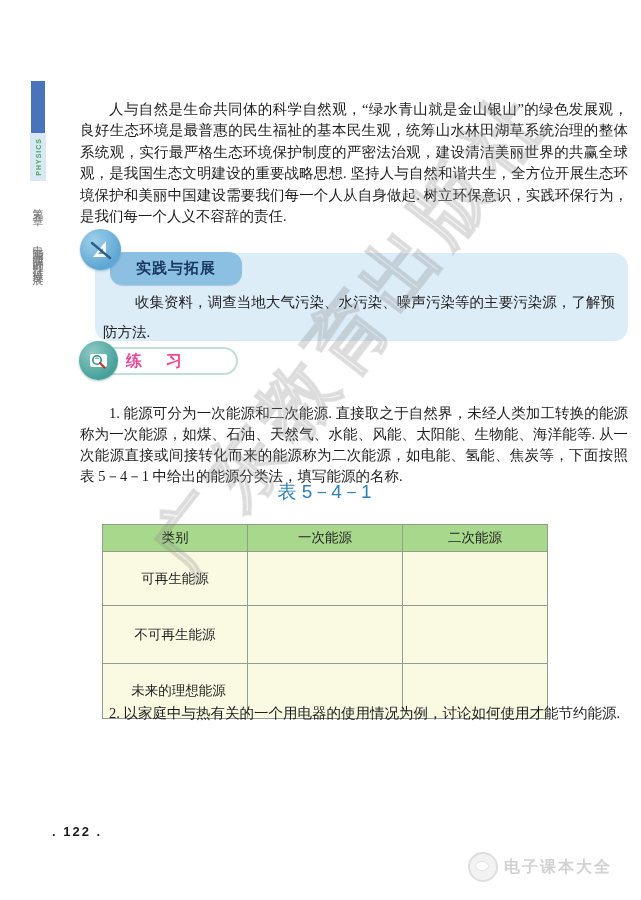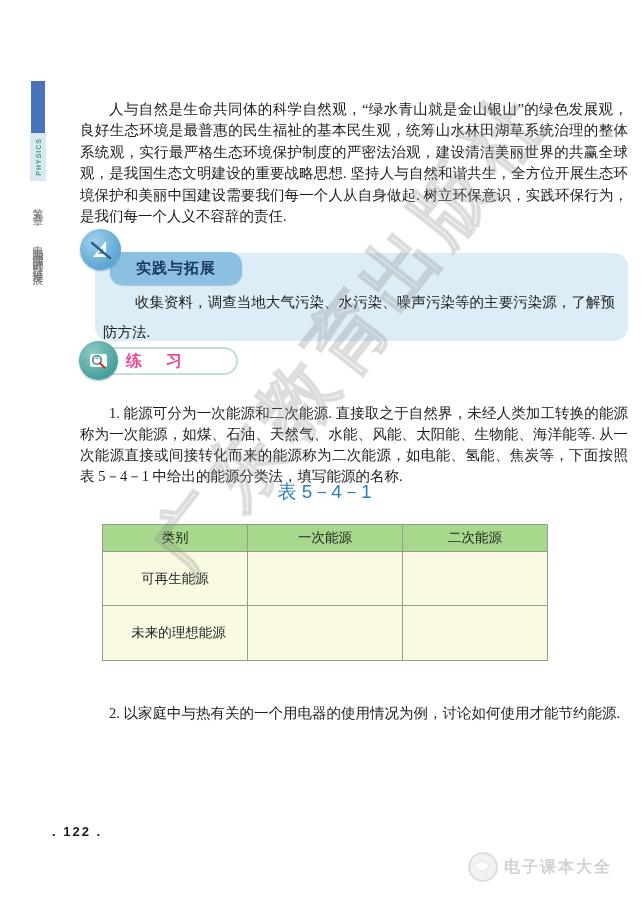--- a/index.html
+++ b/index.html
@@ -175,20 +175,25 @@
       <th>一次能源</th>
       <th>二次能源</th>
     </tr>
   </thead>
   <tbody>
     <tr class="r1">
       <td>可再生能源</td>
       <td></td>
       <td></td>
     </tr>
+    <tr class="r2">
+      <td>不可再生能源</td>
+      <td></td>
+      <td></td>
+    </tr>
     <tr class="r3">
       <td>未来的理想能源</td>
       <td></td>
       <td></td>
     </tr>
   </tbody>
 </table>
 
 <p class="exercise-item-2">2. 以家庭中与热有关的一个用电器的使用情况为例，讨论如何使用才能节约能源.</p>
 

